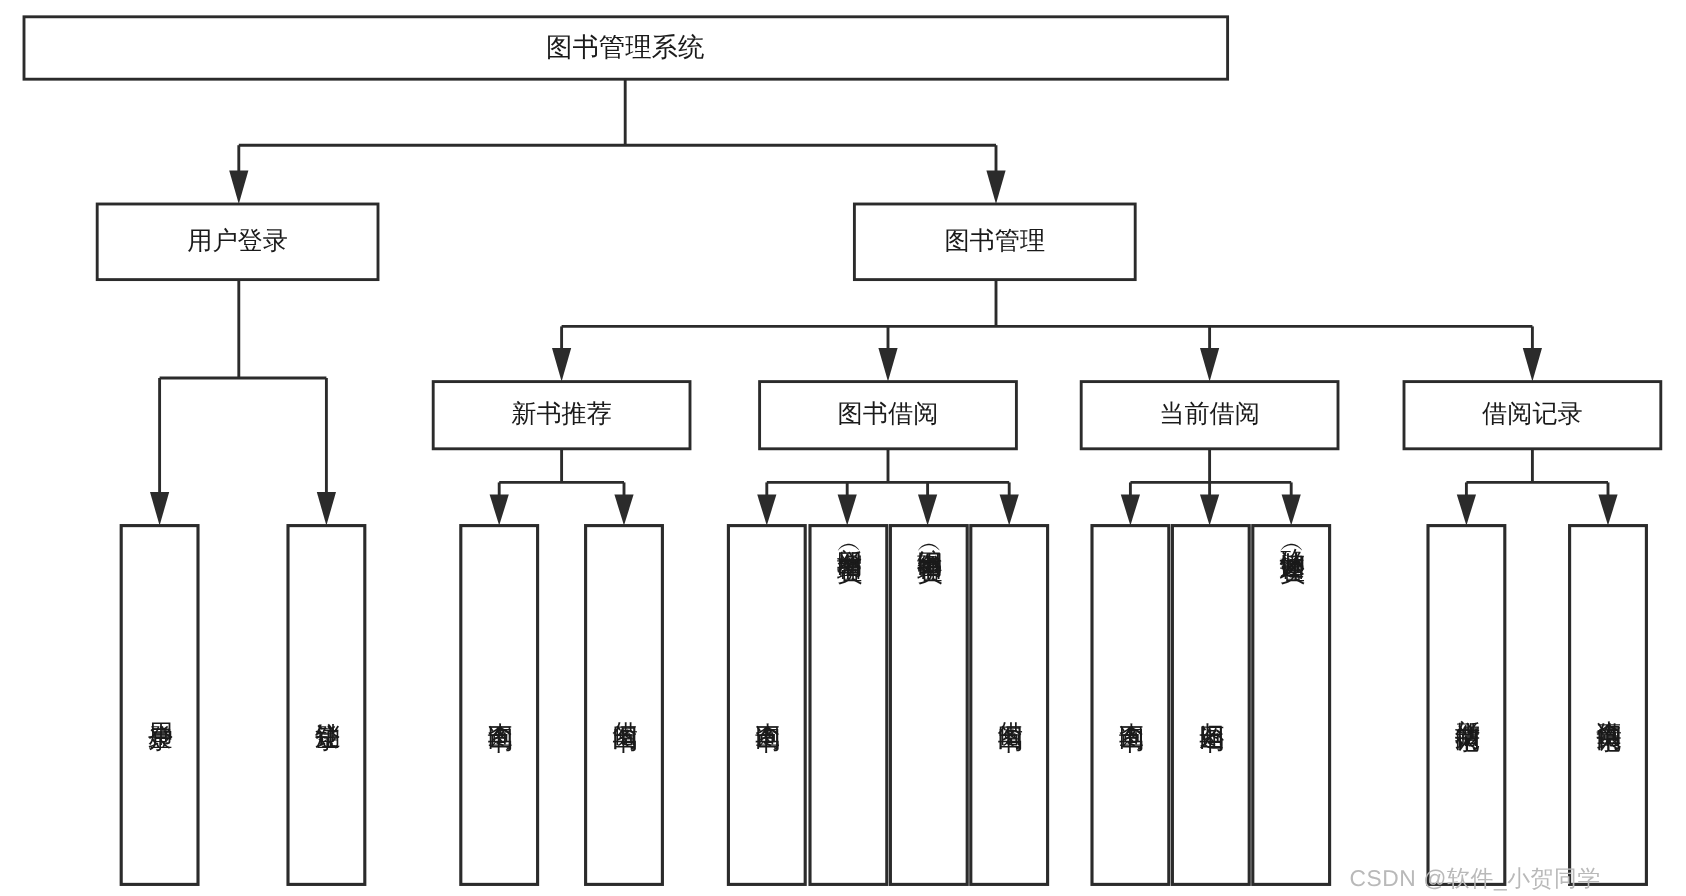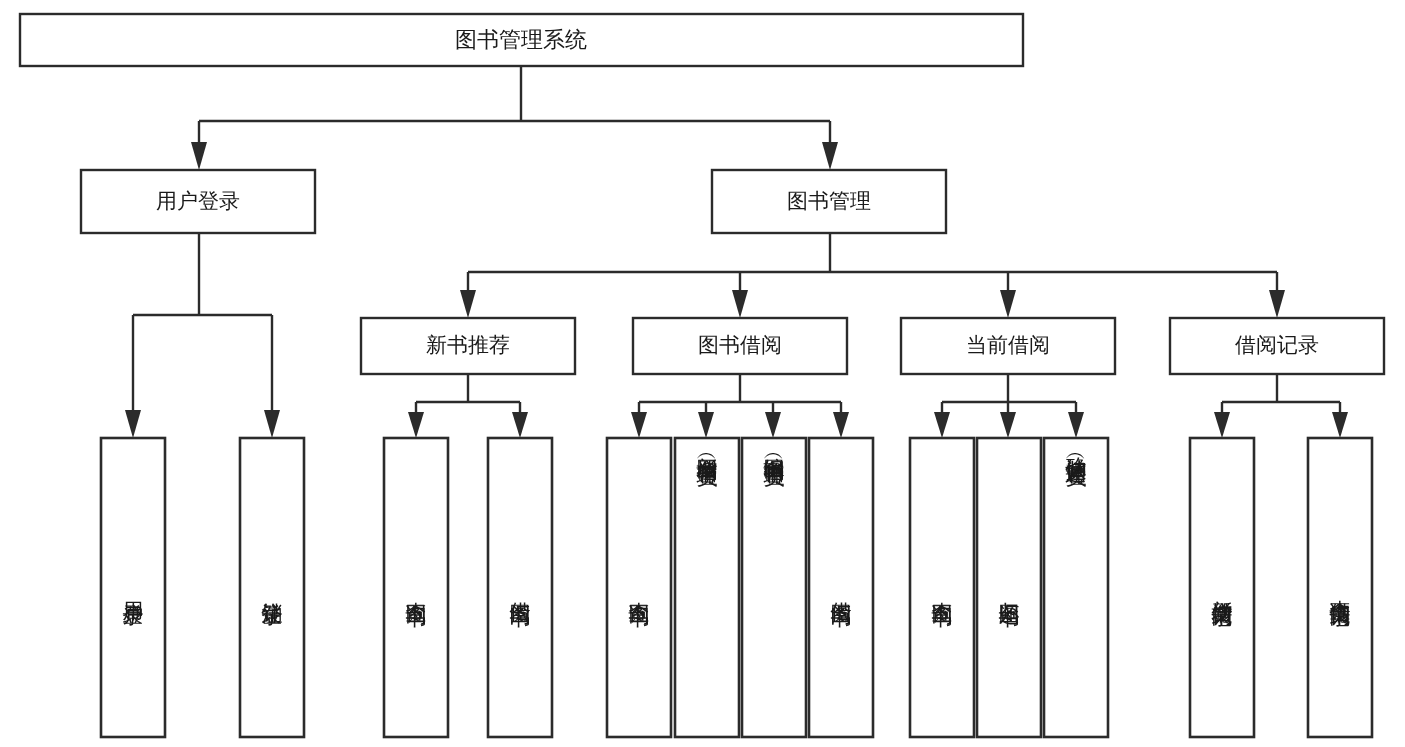--- a/index.html
+++ b/index.html
@@ -254,14 +254,15 @@
     <span class="vert-label">确认归还（管理员）</span>
   </div>
 
   <div class="vert-label-wrap" style="left:1190px; top:438px; width:64px; height:299px;">
     <span class="vert-label">新增借阅记录</span>
   </div>
   <div class="vert-label-wrap" style="left:1308px; top:438px; width:64px; height:299px;">
     <span class="vert-label">查询借阅记录</span>
   </div>
 
+  <div class="watermark">CSDN @软件_小贺同学</div>
 
 </div>
 
 </body></html>

